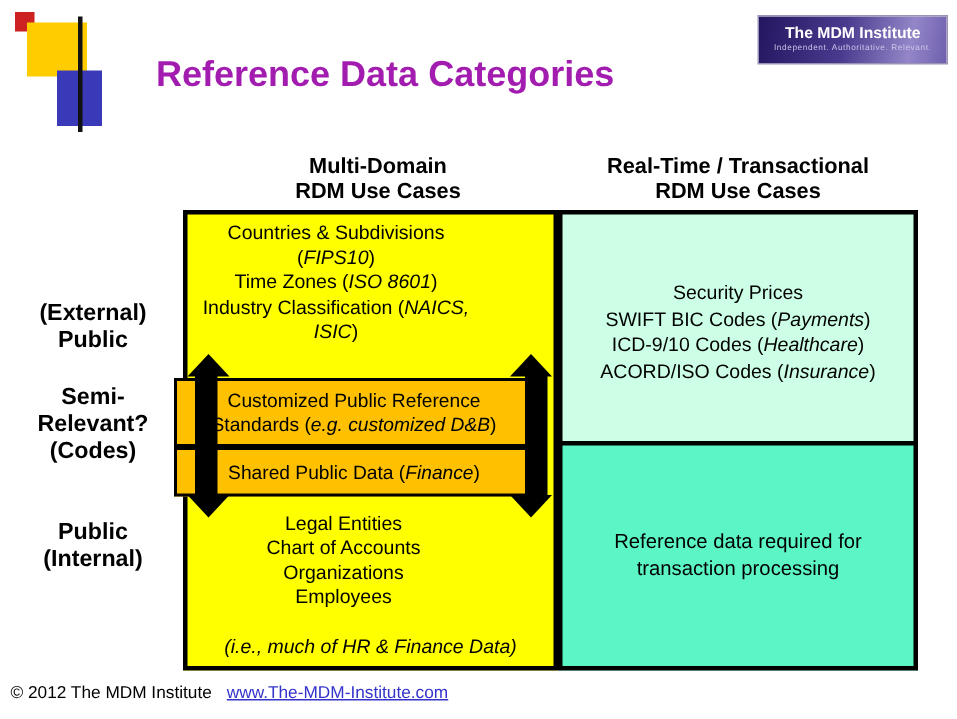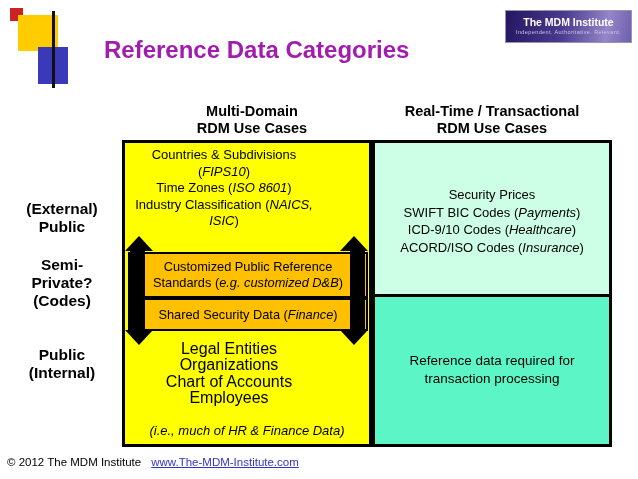--- a/index.html
+++ b/index.html
@@ -35,31 +35,31 @@
   .col-header.left  { left:132px; }
   .col-header.right { left:372px; }
 
   
   .box-yellow { left:122px; top:140px; width:250px; height:307px; background:#ffff00; border:3px solid #000; z-index:1; }
   .box-mint   { left:372px; top:140px; width:240px; height:157px; background:#ccffe5; border:3px solid #000; z-index:1; }
   .box-aqua   { left:372px; top:294px; width:240px; height:153px; background:#5cf6c6; border:3px solid #000; z-index:1; }
 
   
   .orange {
-    left:128px; width:240px; background:#ffc000; border:2.5px solid #000; z-index:3;
+    left:116px; width:240px; background:#ffc000; border:2.5px solid #000; z-index:3;
     display:flex; align-items:center; justify-content:center; text-align:center;
     font-size:12.8px; line-height:16px; padding:0 15px;
   }
   .orange.one { top:252px; height:46px; }
   .orange.two { top:298px; height:33px; }
 
   
   .txt { text-align:center; z-index:4; }
   .ytop      { left:126px; top:147px; width:196px; font-size:13px;   line-height:16.5px; }
-  .ybottom   { left:126px; top:341px; width:206px; font-size:16px;   line-height:16.3px; }
+  .ybottom   { left:126px; top:341px; width:206px; font-size:13px;   line-height:16.3px; }
   .ynote     { left:126px; top:423px; width:242px; font-size:13px;   font-style:italic; }
   .mint-text { left:374px; top:186px; width:236px; font-size:13px;   line-height:17.5px; }
   .aqua-text { left:384px; top:352px; width:216px; font-size:13.5px; line-height:18px; }
 
   
   .tri-up   { width:0; height:0; border-left:14.5px solid transparent; border-right:14.5px solid transparent; border-bottom:15px solid #000; z-index:5; }
   .tri-down { width:0; height:0; border-left:14.5px solid transparent; border-right:14.5px solid transparent; border-top:15px solid #000;  z-index:5; }
   .shaft    { width:15px; height:84px; background:#000; z-index:5; }
   .a-up-l    { left:125px; top:236px; }
   .a-shaft-l { left:130px; top:249px; }
@@ -105,21 +105,21 @@
     <div>Real-Time / Transactional</div>
     <div>RDM Use Cases</div>
   </div>
 
   <div class="abs row-label public">
     <div>(External)</div>
     <div>Public</div>
   </div>
   <div class="abs row-label semi">
     <div>Semi-</div>
-    <div>Private?</div>
+    <div>Relevant?</div>
     <div>(Codes)</div>
   </div>
   <div class="abs row-label private">
     <div>Public</div>
     <div>(Internal)</div>
   </div>
 
   <div class="abs box-yellow"></div>
   <div class="abs box-mint"></div>
   <div class="abs box-aqua"></div>
@@ -127,34 +127,34 @@
   <div class="abs txt ytop">
     <div><span>Countries &amp; Subdivisions (</span><i>FIPS10</i><span>)</span></div>
     <div><span>Time Zones (</span><i>ISO 8601</i><span>)</span></div>
     <div><span>Industry Classification (</span><i>NAICS, ISIC</i><span>)</span></div>
   </div>
 
   <div class="abs orange one">
     <div><span>Customized Public Reference Standards (</span><i>e.g. customized D&amp;B</i><span>)</span></div>
   </div>
   <div class="abs orange two">
-    <div><span>Shared Security Data (</span><i>Finance</i><span>)</span></div>
+    <div><span>Shared Public Data (</span><i>Finance</i><span>)</span></div>
   </div>
 
   <div class="abs tri-up   a-up-l"></div>
   <div class="abs shaft    a-shaft-l"></div>
   <div class="abs tri-down a-dn-l"></div>
   <div class="abs tri-up   a-up-r"></div>
   <div class="abs shaft    a-shaft-r"></div>
   <div class="abs tri-down a-dn-r"></div>
 
   <div class="abs txt ybottom">
     <div>Legal Entities</div>
+    <div>Chart of Accounts</div>
     <div>Organizations</div>
-    <div>Chart of Accounts</div>
     <div>Employees</div>
   </div>
   <div class="abs txt ynote">(i.e., much of HR &amp; Finance Data)</div>
 
   <div class="abs txt mint-text">
     <div><span>Security Prices</span><i></i><span></span></div>
     <div><span>SWIFT BIC Codes (</span><i>Payments</i><span>)</span></div>
     <div><span>ICD-9/10 Codes (</span><i>Healthcare</i><span>)</span></div>
     <div><span>ACORD/ISO Codes (</span><i>Insurance</i><span>)</span></div>
   </div>

